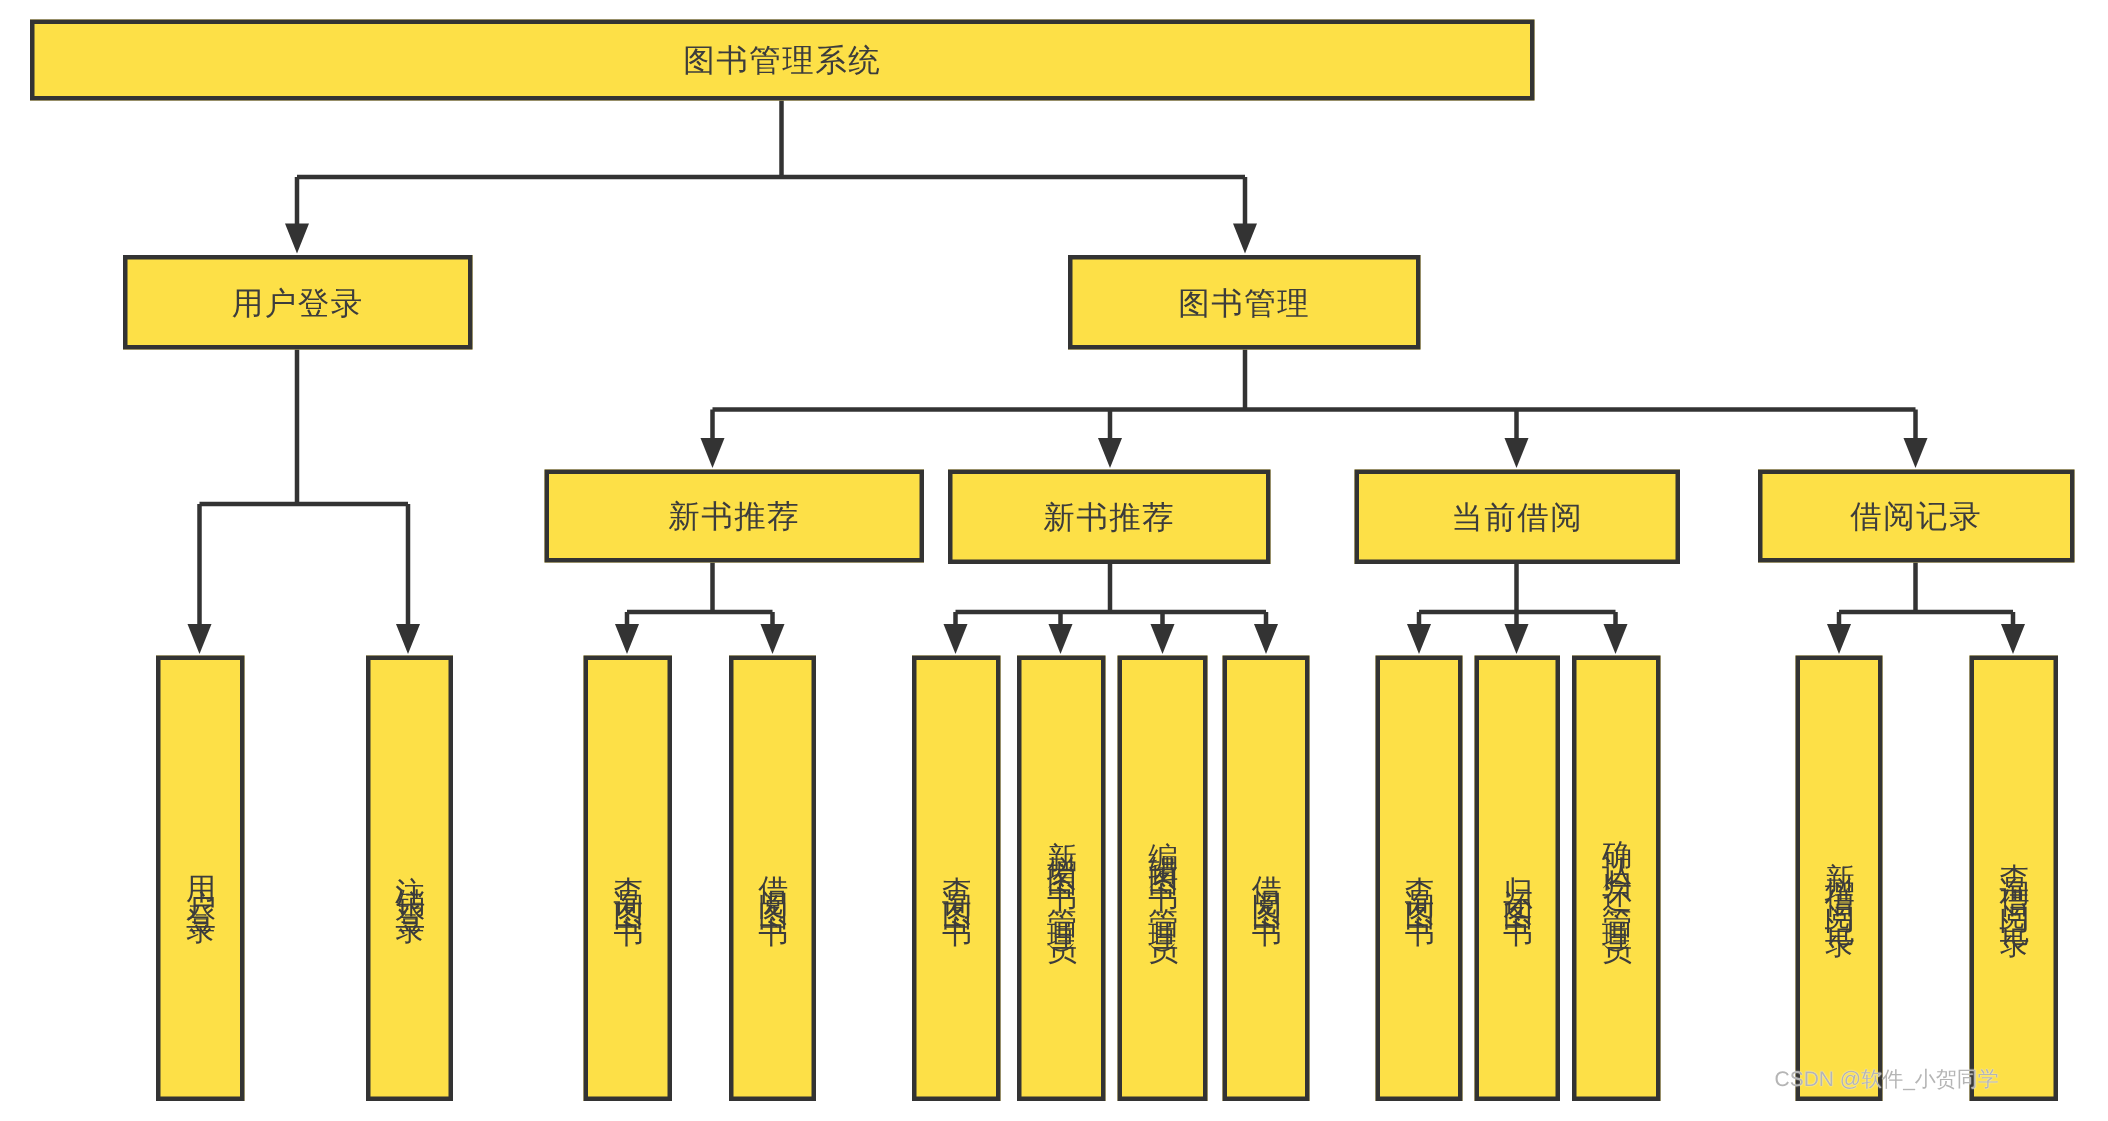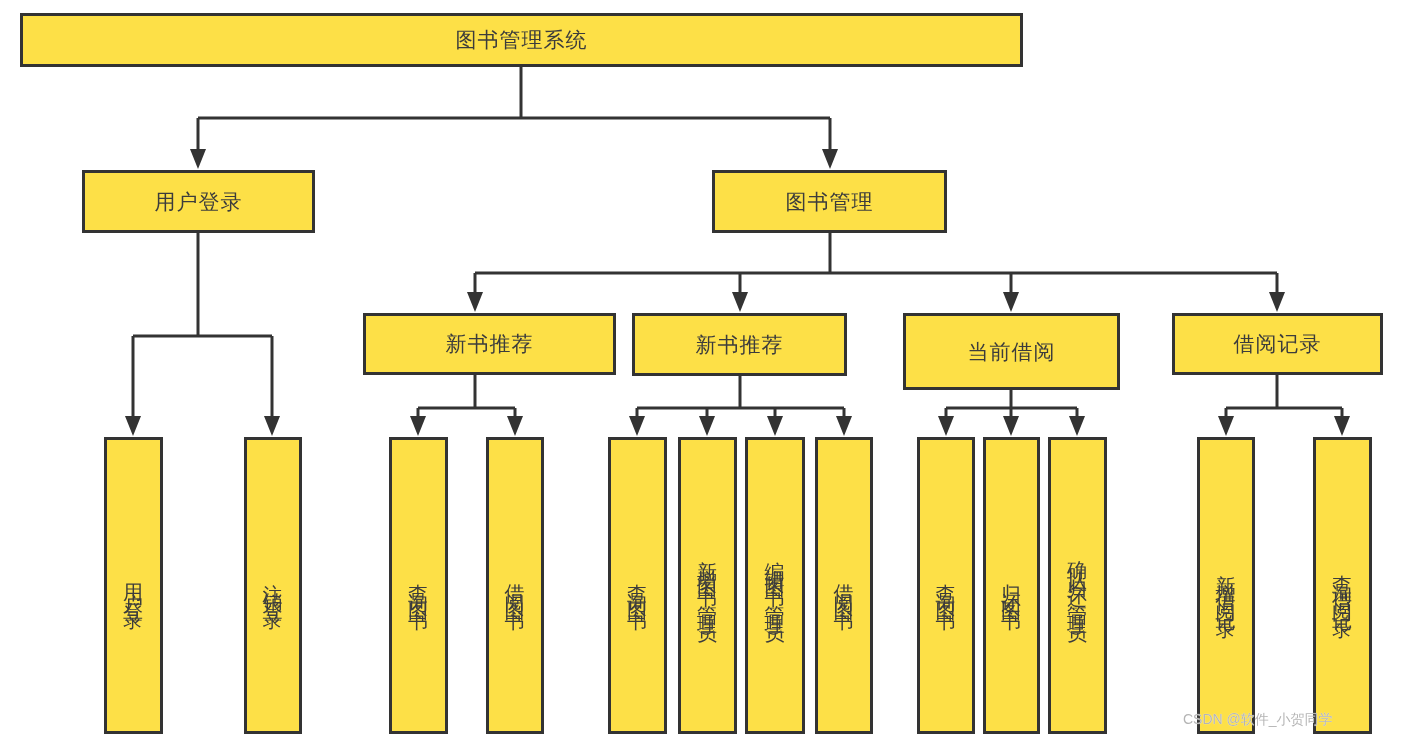--- a/index.html
+++ b/index.html
@@ -106,21 +106,21 @@
   <div class="node h-node" style="left:712px;top:170px;width:235px;height:63px">
     <span>图书管理</span>
   </div>
 
   <div class="node h-node" style="left:363px;top:313px;width:253px;height:62px">
     <span>新书推荐</span>
   </div>
   <div class="node h-node" style="left:632px;top:313px;width:215px;height:63px">
     <span>新书推荐</span>
   </div>
-  <div class="node h-node" style="left:903px;top:313px;width:217px;height:77px">
+  <div class="node h-node" style="left:903px;top:313px;width:217px;height:63px">
     <span>当前借阅</span>
   </div>
   <div class="node h-node" style="left:1172px;top:313px;width:211px;height:62px">
     <span>借阅记录</span>
   </div>
 
   <div class="node leaf" style="left:104px;width:59px">
     <span class="vtext">用户登录</span>
   </div>
   <div class="node leaf" style="left:244px;width:58px">

